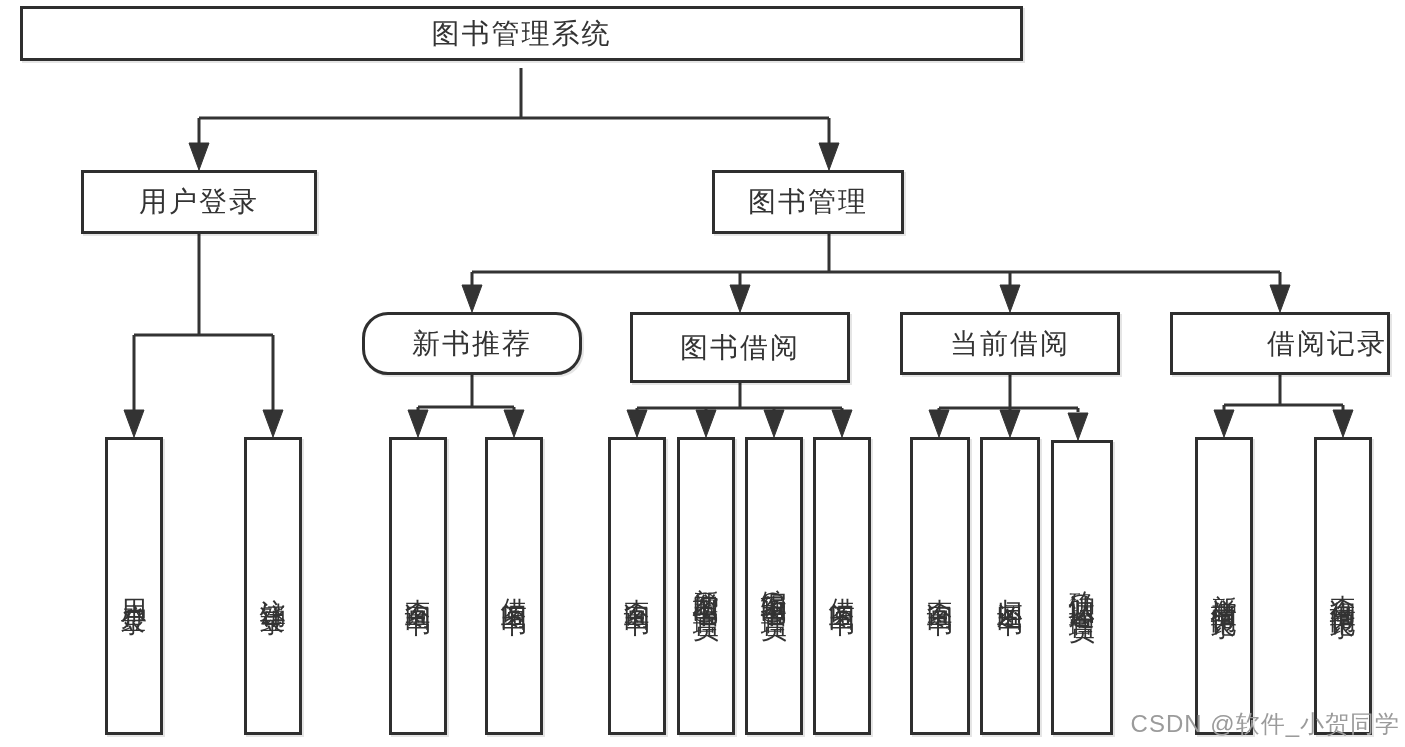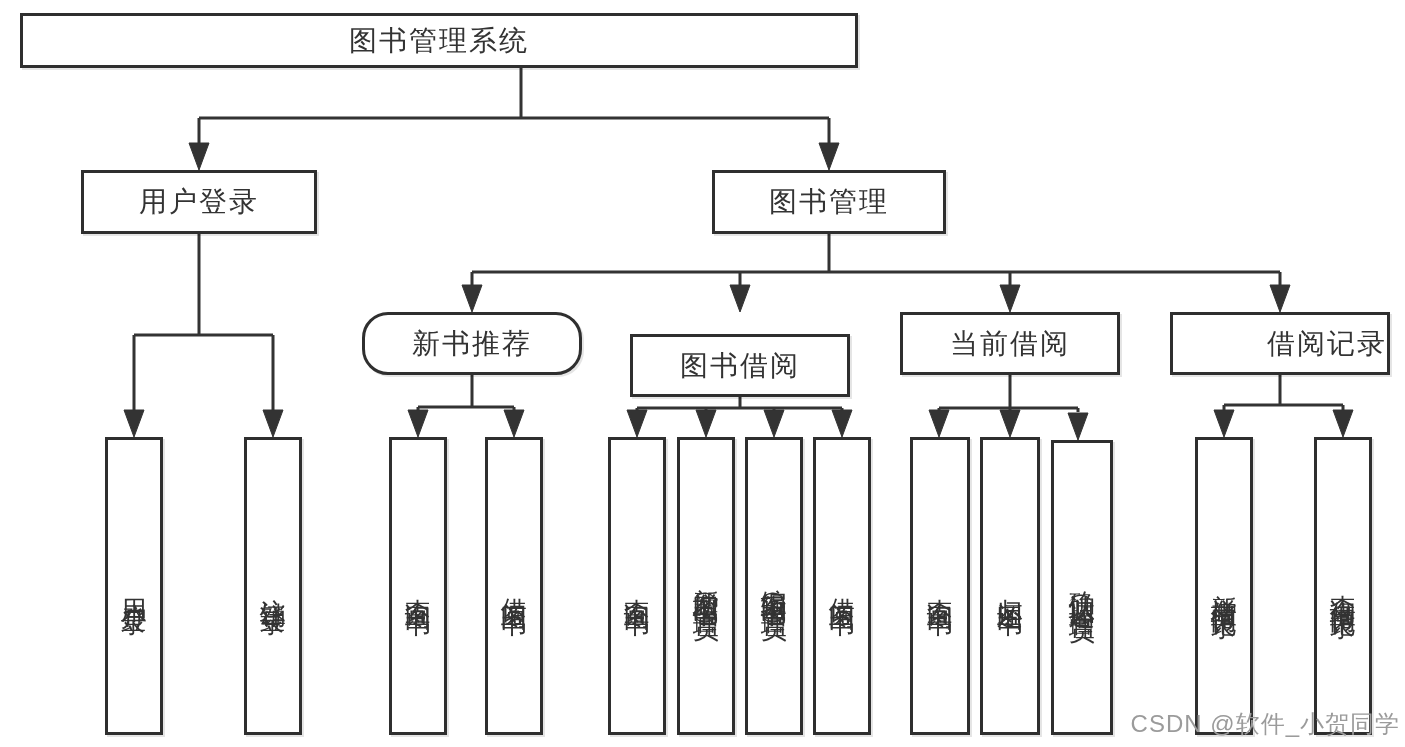--- a/index.html
+++ b/index.html
@@ -29,25 +29,25 @@
   .node .h-label{
     font-size:28px;letter-spacing:2px;white-space:nowrap;color:var(--text);
   }
   .leaf{z-index:2;}
   .leaf .v-label{
     writing-mode:vertical-rl;text-orientation:mixed;
     font-size:26px;line-height:1.1;letter-spacing:4px;
     white-space:nowrap;color:var(--text);
   }
   
-  #root-node   {left:20px;  top:13px;  width:838px; height:55px;justify-content:center;}
+  #root-node   {left:20px;  top:6px;  width:1003px; height:55px;justify-content:center;}
   #n-user-login{left:81px;  top:170px; width:236px;  height:64px;}
-  #n-book-mgmt {left:712px; top:170px; width:234px;  height:64px;}
+  #n-book-mgmt {left:712px; top:170px; width:192px;  height:64px;}
   #n-new-rec   {left:362px; top:312px; width:220px;  height:63px;border-radius:26px;}
-  #n-borrow    {left:630px; top:312px; width:220px;  height:63px;margin-top:22px;}
+  #n-borrow    {left:630px; top:312px; width:220px;  height:71px;}
   #n-current   {left:900px; top:312px; width:220px;  height:63px;}
   #n-record    {left:1170px;top:312px; width:220px;  height:63px;justify-content:flex-end;}
   #lf-1 {left:105px; top:437px; width:58px; height:298px;}
   #lf-2 {left:244px; top:437px; width:58px; height:298px;}
   #lf-3 {left:389px; top:437px; width:58px; height:298px;}
   #lf-4 {left:485px; top:437px; width:58px; height:298px;}
   #lf-5 {left:608px; top:437px; width:58px; height:298px;}
   #lf-6 {left:677px; top:437px; width:58px; height:298px;}
   #lf-7 {left:745px; top:437px; width:58px; height:298px;}
   #lf-8 {left:813px; top:437px; width:58px; height:298px;}

